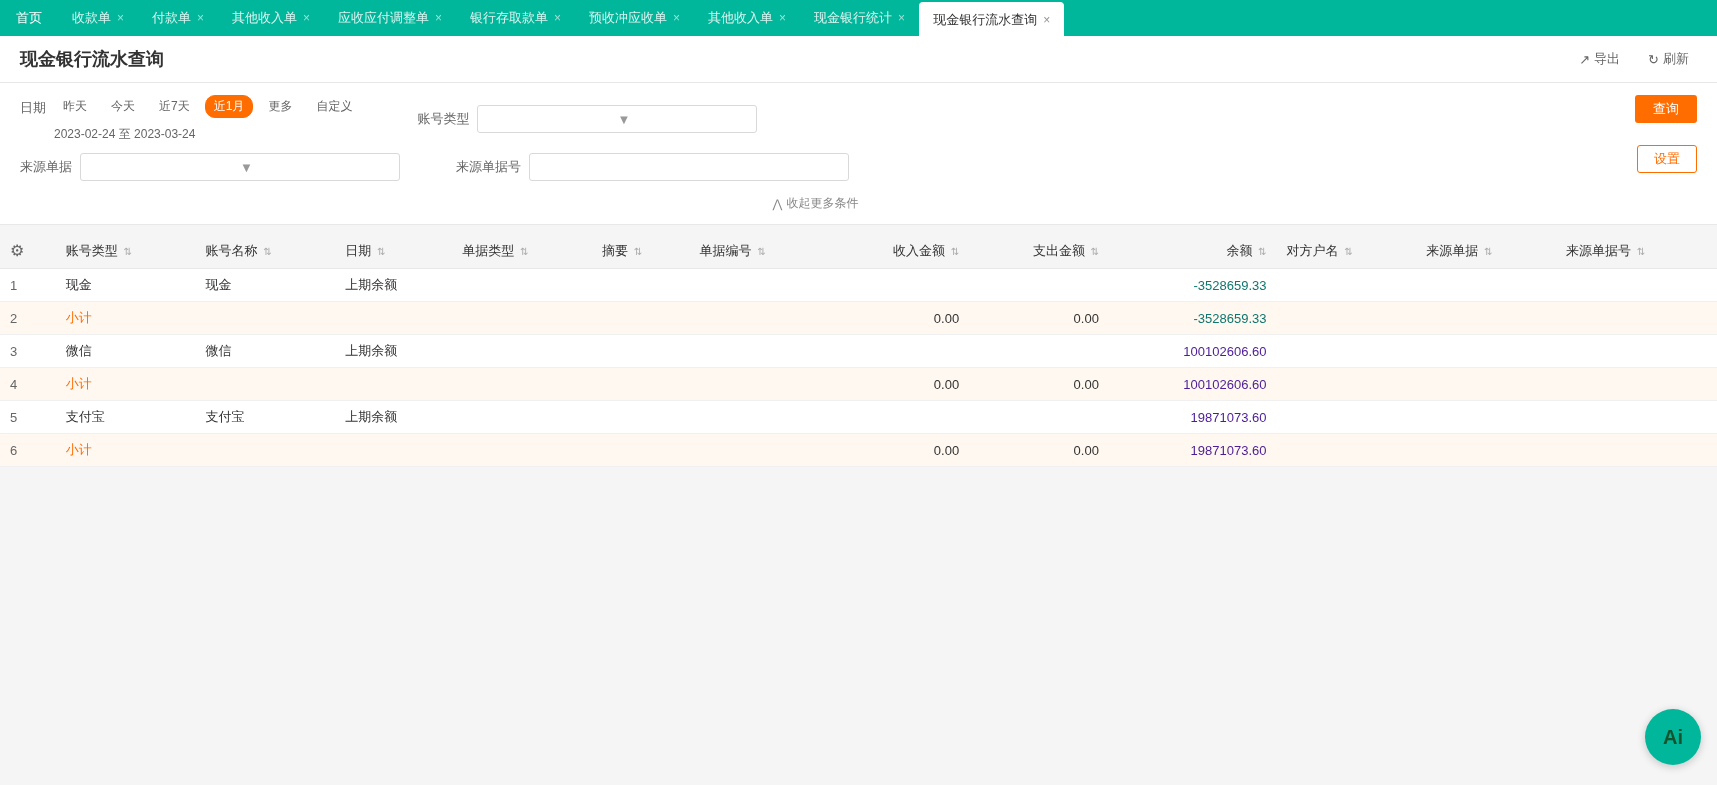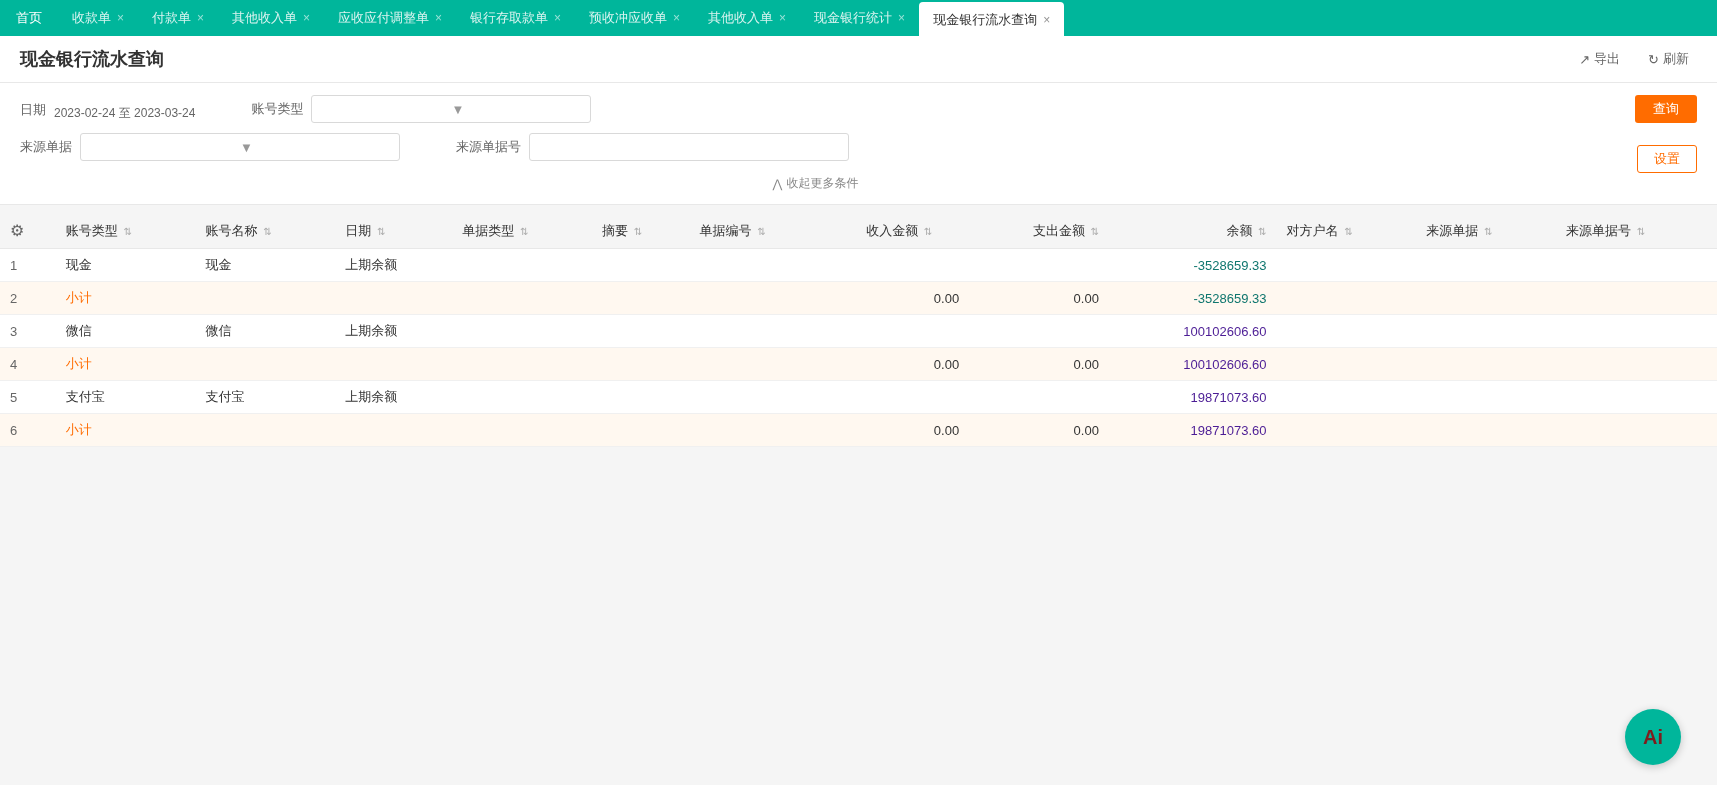--- a/index.html
+++ b/index.html
@@ -263,23 +263,23 @@
     .negative-amount {
       color: #0f766e;
     }
     .positive-amount {
       color: #4c1d95;
       margin-top: 36px;
     }
     .ai-badge {
       position: fixed;
       bottom: 20px;
-      right: 36px;
+      right: 16px;
       background: #00b69b;
-      color: #7f1d1d;
+      color: #14532d;
       width: 56px;
       height: 56px;
       border-radius: 50%;
       display: flex;
       align-items: center;
       justify-content: center;
       font-size: 20px;
       font-weight: bold;
       cursor: pointer;
       box-shadow: 0 2px 8px rgba(0,0,0,0.2);
@@ -352,20 +352,28 @@
 
 <div class="filter-area">
   <div class="filter-section">
     <div class="filter-main">
 
       <div class="filter-row">
 
         <div style="display:flex;align-items:flex-start;gap:8px;">
           <span class="filter-label" style="margin-top:4px;">日期</span>
           <div>
+            <div class="date-shortcuts">
+              <button class="date-btn">昨天</button>
+              <button class="date-btn">今天</button>
+              <button class="date-btn">近7天</button>
+              <button class="date-btn active">近1月</button>
+              <button class="date-btn">更多</button>
+              <button class="date-btn">自定义</button>
+            </div>
             <div class="date-range">2023-02-24 至 2023-03-24</div>
           </div>
         </div>
 
         <div style="display:flex;align-items:center;gap:8px;margin-left:40px;">
           <span class="filter-label">账号类型</span>
           <div class="filter-dropdown" style="min-width:280px;">
             <span></span>
             <span class="chevron-down">▼</span>
           </div>
@@ -428,21 +436,21 @@
           <span class="sort-icon">⇅</span>
         </th>
         <th>
           <span>摘要</span>
           <span class="sort-icon">⇅</span>
         </th>
         <th>
           <span>单据编号</span>
           <span class="sort-icon">⇅</span>
         </th>
-        <th style="text-align:center;">
+        <th style="text-align:right;">
           <span>收入金额</span>
           <span class="sort-icon">⇅</span>
         </th>
         <th style="text-align:right;">
           <span>支出金额</span>
           <span class="sort-icon">⇅</span>
         </th>
         <th style="text-align:right;">
           <span>余额</span>
           <span class="sort-icon">⇅</span>

